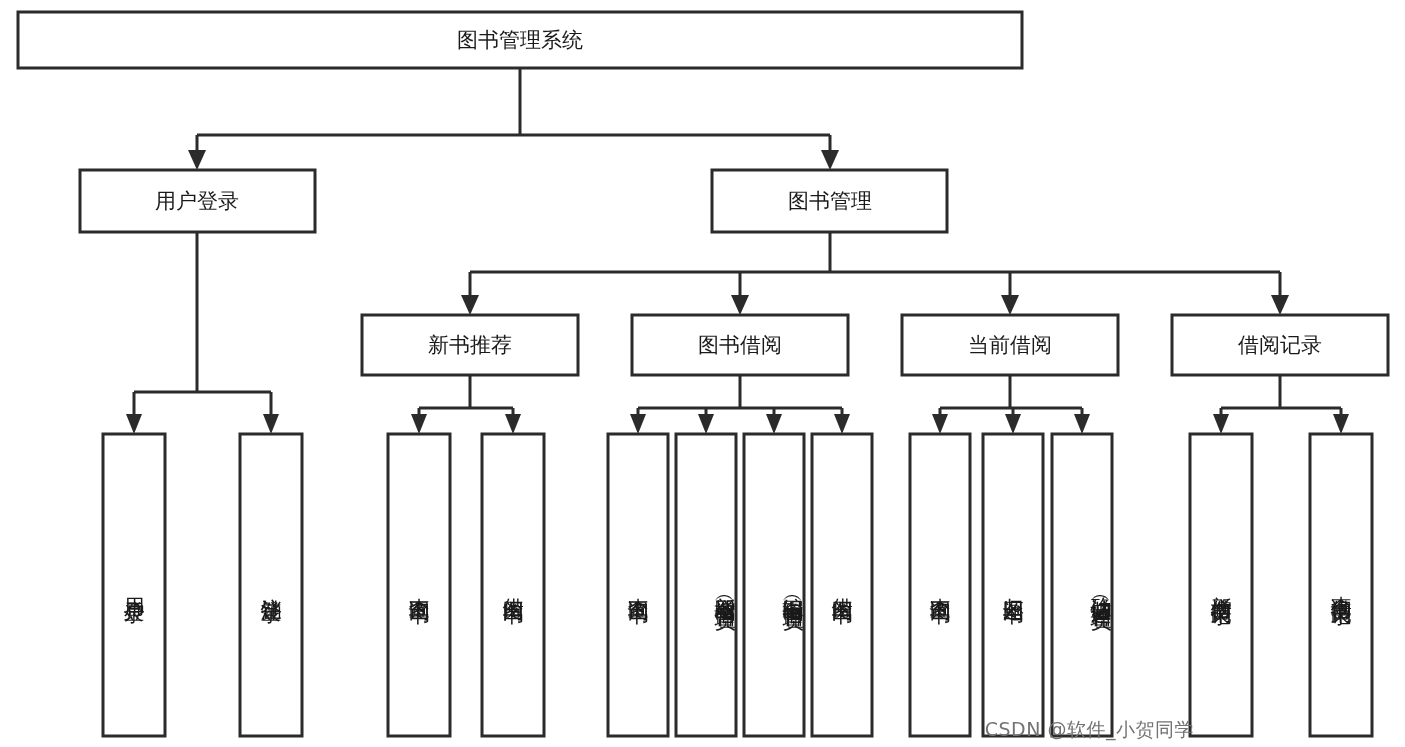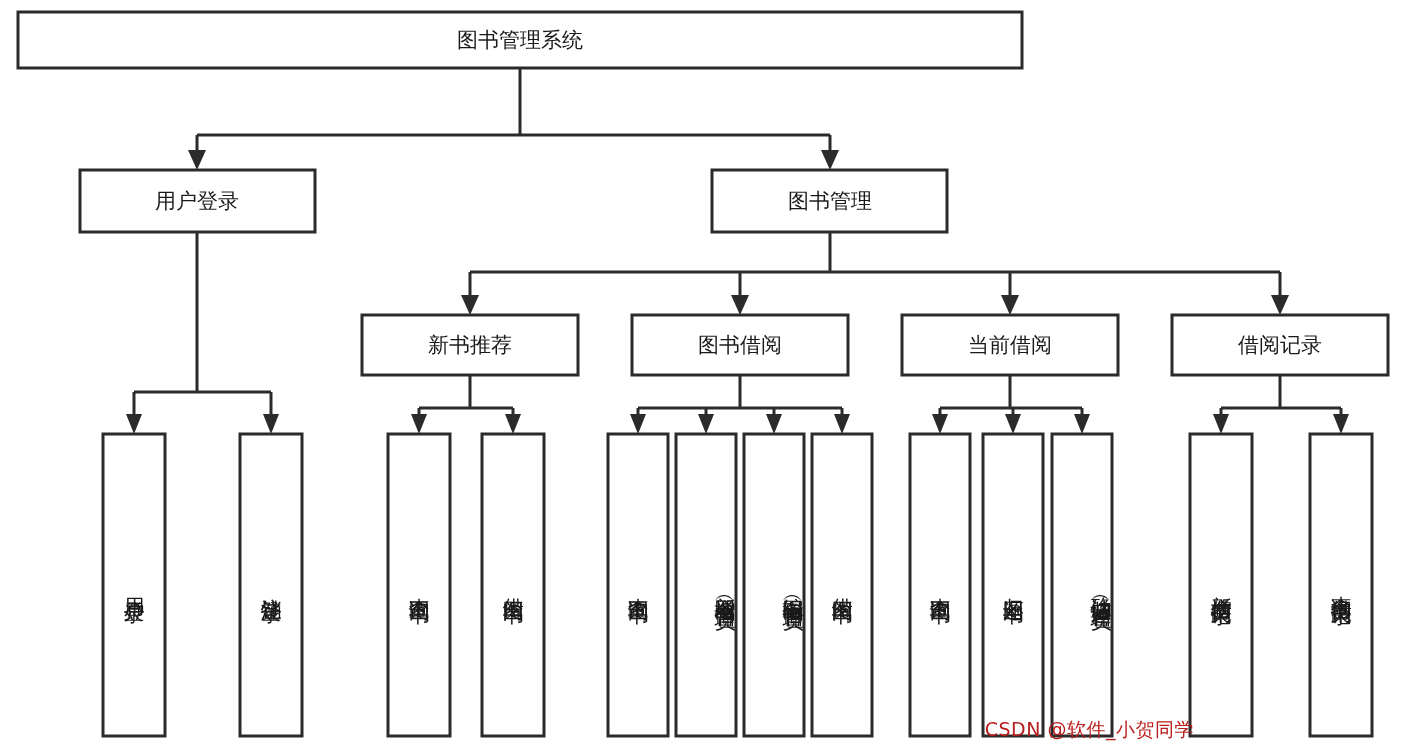--- a/index.html
+++ b/index.html
@@ -65,21 +65,21 @@
     justify-content: center;
     white-space: nowrap;
     pointer-events: none;
   }
   .watermark {
     position: absolute;
     right: 8px;
     bottom: 4px;
     font-family: "DejaVu Sans", "Liberation Sans", sans-serif;
     font-size: 19px;
-    color: #b91c1c;
+    color: #737373;
     letter-spacing: 0.5px;
     white-space: nowrap;
     user-select: none;
   }
 </style>
 </head>
 <body>
 
 <div id="diagram-root">
 

